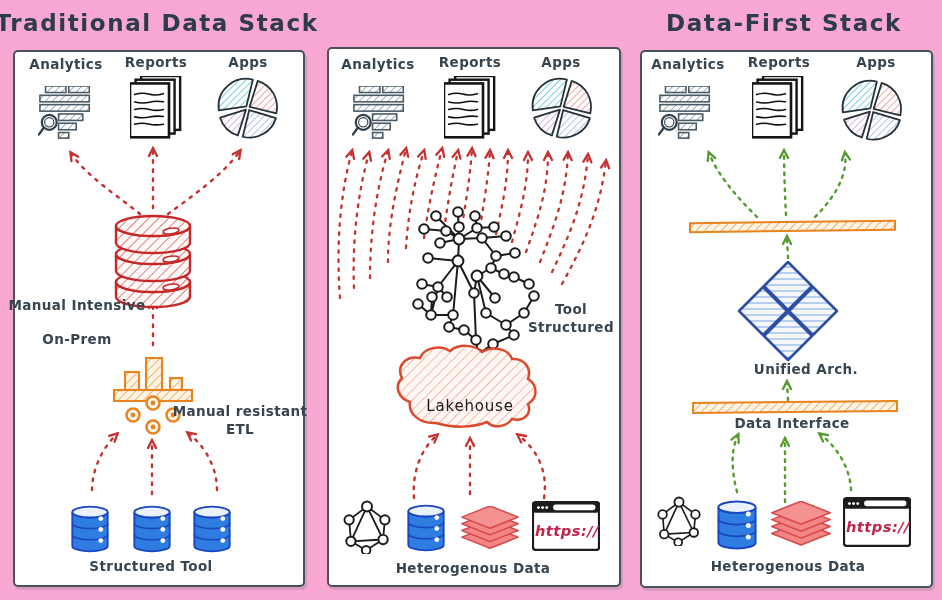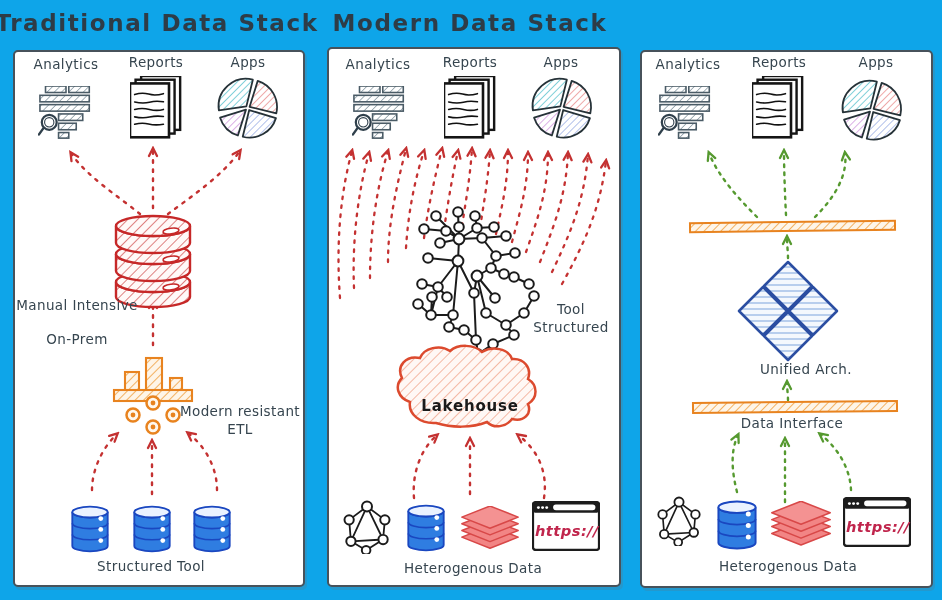--- a/index.html
+++ b/index.html
@@ -1,28 +1,28 @@
 <!DOCTYPE html>
 <html><head>
 <meta charset="utf-8">
 <style>
   html,body{margin:0;padding:0;background:#fff;}
-  .stage{position:relative;width:942px;height:600px;background:#0ea5e9;overflow:hidden;
+  .stage{position:relative;width:942px;height:600px;background:#f9a8d4;overflow:hidden;
          font-family:"DejaVu Sans",sans-serif;}
   .panel{position:absolute;border:2.5px solid #47525B;border-radius:5px;background:#FFFFFF;
          box-shadow:2px 3px 0 rgba(105,115,125,.25);}
   .panel.p1{left:13px;top:50px;width:288px;height:533px;}
   .panel.p2{left:327px;top:47px;width:290px;height:536px;}
   .panel.p3{left:640px;top:50px;width:289px;height:534px;}
   svg.art{position:absolute;left:0;top:0;}
   .title{position:absolute;transform:translateX(-50%);font-size:23px;font-weight:600;
          color:#2E3C47;letter-spacing:1.6px;white-space:nowrap;}
-  .lbl{position:absolute;transform:translateX(-50%);font-size:13.5px;font-weight:400;
+  .lbl{position:absolute;transform:translateX(-50%);font-size:13.5px;font-weight:700;
        color:#36454F;letter-spacing:.4px;white-space:nowrap;}
-  .lbl.cloudlbl{font-size:15px;color:#1A1A1A;font-weight:700;letter-spacing:.8px;}
+  .lbl.cloudlbl{font-size:15px;color:#1A1A1A;font-weight:400;letter-spacing:.8px;}
 </style>
 </head>
 <body>
 
 <div class="stage">
 
   <div class="panel p1"></div>
   <div class="panel p2"></div>
   <div class="panel p3"></div>
 
@@ -321,28 +321,28 @@
       <rect x="693" y="402" width="204" height="10" fill="url(#hOrange)" stroke="#E8831F" stroke-width="2" transform="rotate(-0.6 795 407)"></rect>
 
       <use href="#sym-graph" x="656" y="496" width="46" height="50"></use>
       <use href="#sym-bluedb" x="716" y="498" width="42" height="54"></use>
       <use href="#sym-layers" x="771" y="501" width="60" height="45"></use>
       <use href="#sym-browser" x="843" y="497" width="68" height="50"></use>
     </g>
   </svg>
 
   <div class="title" style="left:157px;top:10px">Traditional Data Stack</div>
-  <div class="title" style="left:470px;top:10px">Modern Data Stack</div>
+  <div class="title" style="left:784px;top:10px">Data-First Stack</div>
 
   <div class="lbl" style="left:66px;top:56px">Analytics</div>
   <div class="lbl" style="left:156px;top:54px">Reports</div>
   <div class="lbl" style="left:248px;top:54px">Apps</div>
   <div class="lbl" style="left:77px;top:297px">Manual Intensive</div>
   <div class="lbl" style="left:77px;top:331px">On-Prem</div>
-  <div class="lbl" style="left:240px;top:403px">Modern resistant</div>
+  <div class="lbl" style="left:240px;top:403px">Manual resistant</div>
   <div class="lbl" style="left:240px;top:421px">ETL</div>
   <div class="lbl" style="left:151px;top:558px">Structured Tool</div>
 
   <div class="lbl" style="left:378px;top:56px">Analytics</div>
   <div class="lbl" style="left:470px;top:54px">Reports</div>
   <div class="lbl" style="left:561px;top:54px">Apps</div>
   <div class="lbl" style="left:571px;top:301px">Tool</div>
   <div class="lbl" style="left:571px;top:319px">Structured</div>
   <div class="lbl cloudlbl" style="left:470px;top:397px">Lakehouse</div>
   <div class="lbl" style="left:473px;top:560px">Heterogenous Data</div>

